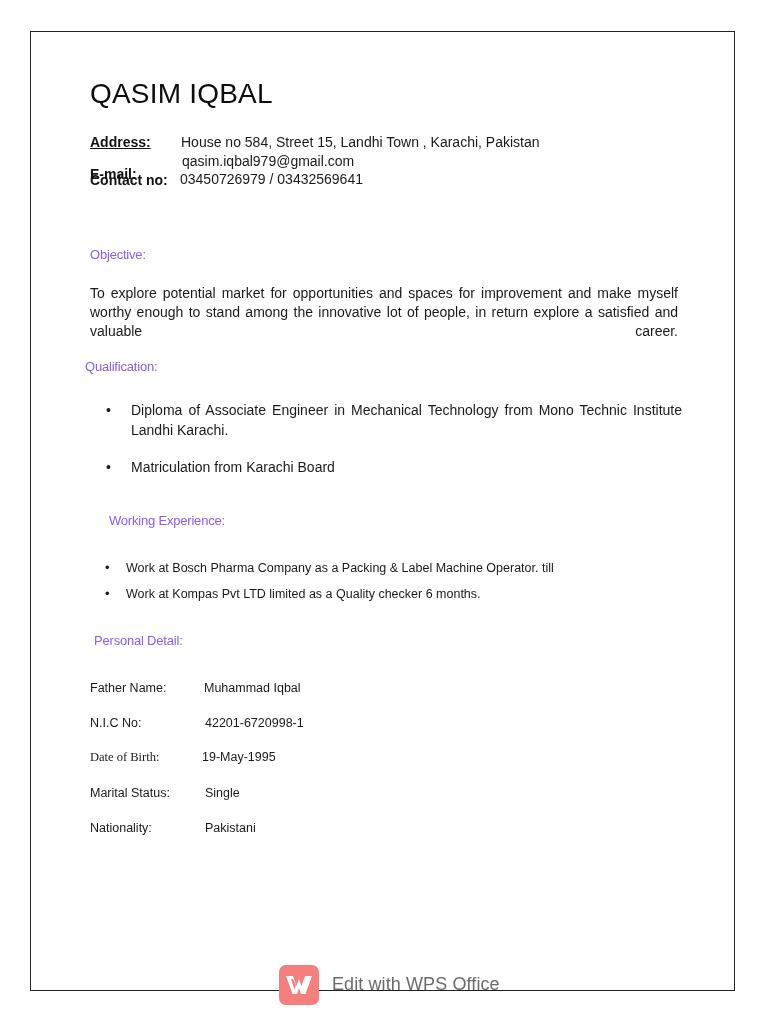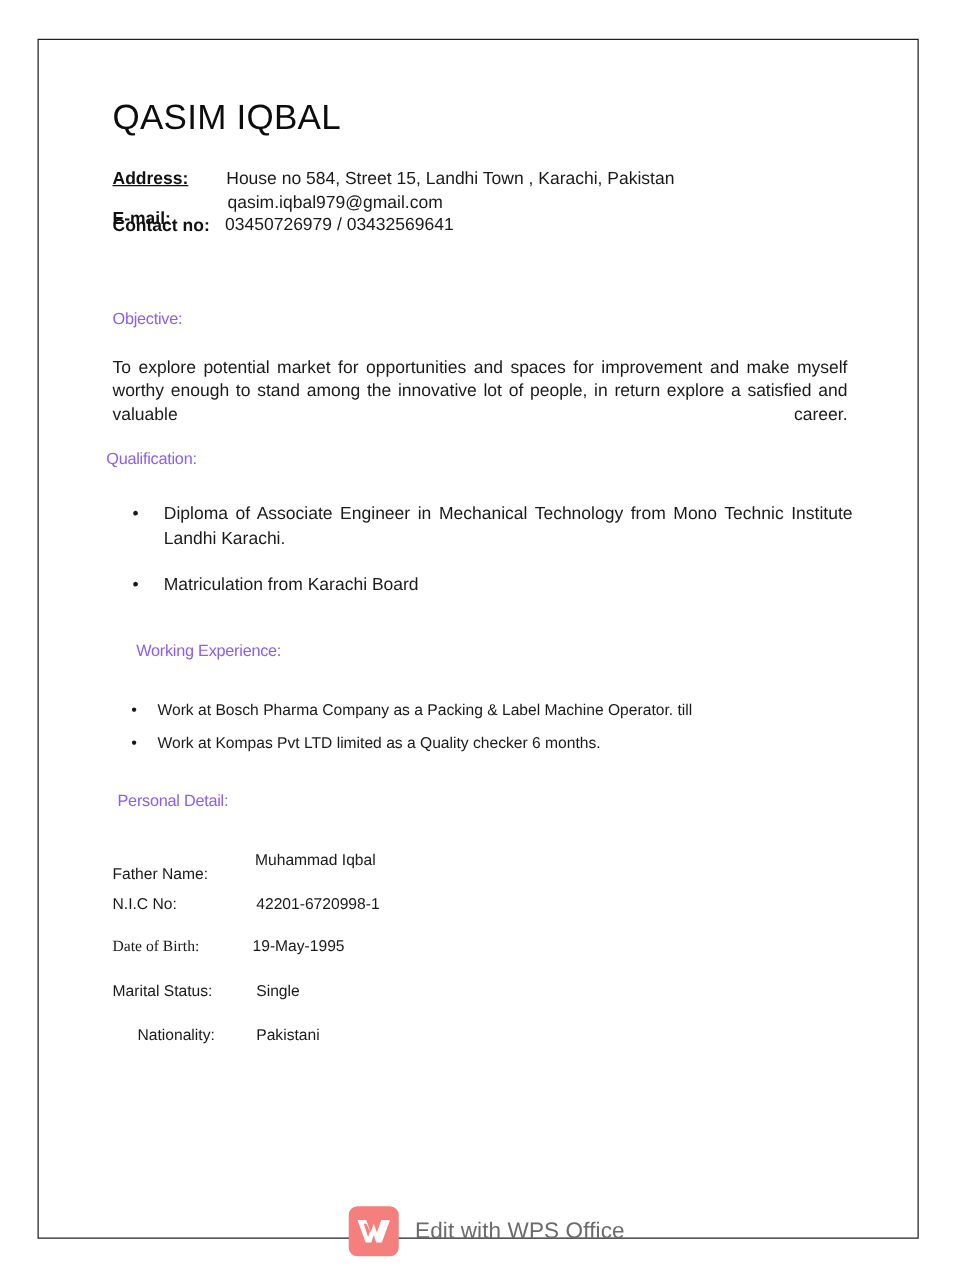--- a/index.html
+++ b/index.html
@@ -159,33 +159,33 @@
 
 <div class="exp-item" style="top:560px;">
   <span class="bullet">•</span><span>Work at Bosch Pharma Company as a Packing &amp; Label Machine Operator. till</span>
 </div>
 <div class="exp-item" style="top:586px;">
   <span class="bullet">•</span><span>Work at Kompas Pvt LTD limited as a Quality checker 6 months.</span>
 </div>
 
 <div class="abs section-heading" style="left:94px;top:633px;">Personal Detail:</div>
 
-<div class="abs detail-label" style="top:681px;margin-top:11px;">Father Name:</div>
+<div class="abs detail-label" style="top:681px;">Father Name:</div>
 <div class="abs detail-value" style="left:204px;top:681px;">Muhammad Iqbal</div>
 
 <div class="abs detail-label" style="top:716px;">N.I.C No:</div>
 <div class="abs detail-value" style="left:205px;top:716px;">42201-6720998-1</div>
 
 <div class="abs detail-label" style="top:750px;font-family:Liberation Serif, serif;">Date of Birth:</div>
 <div class="abs detail-value" style="left:202px;top:750px;">19-May-1995</div>
 
 <div class="abs detail-label" style="top:786px;">Marital Status:</div>
 <div class="abs detail-value" style="left:205px;top:786px;">Single</div>
 
-<div class="abs detail-label" style="top:821px;margin-left:20px;">Nationality:</div>
+<div class="abs detail-label" style="top:821px;">Nationality:</div>
 <div class="abs detail-value" style="left:205px;top:821px;">Pakistani</div>
 
 <div class="wps-badge">
   <svg width="28" height="22" viewBox="0 0 28 22">
     <path d="M1 2 H8 L11.5 12 L14 5 L16.5 12 L20 2 H27 L20.5 20 H16 L14 14 L12 20 H7.5 Z M6 5 L9.5 15.5 L11 11 L8 5 Z" fill="#ffffff" fill-rule="evenodd"></path>
   </svg>
 </div>
 <div class="abs wps-text">Edit with WPS Office</div>
 
 </body></html>

